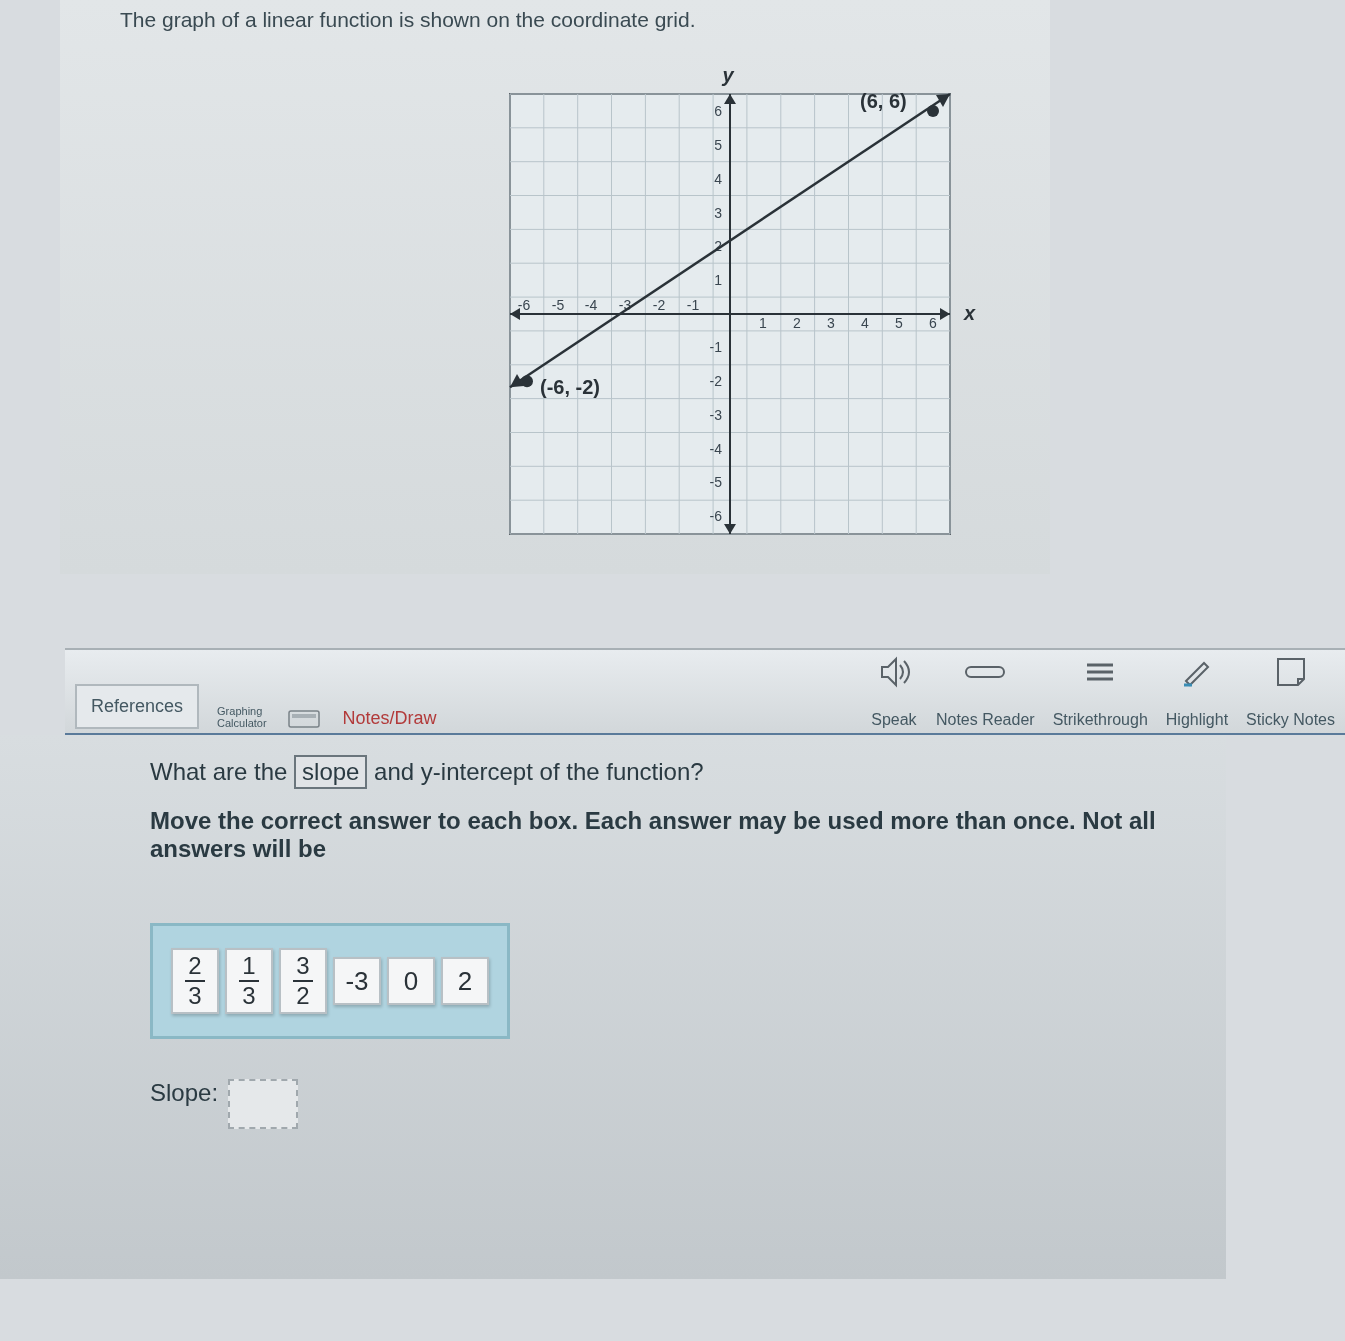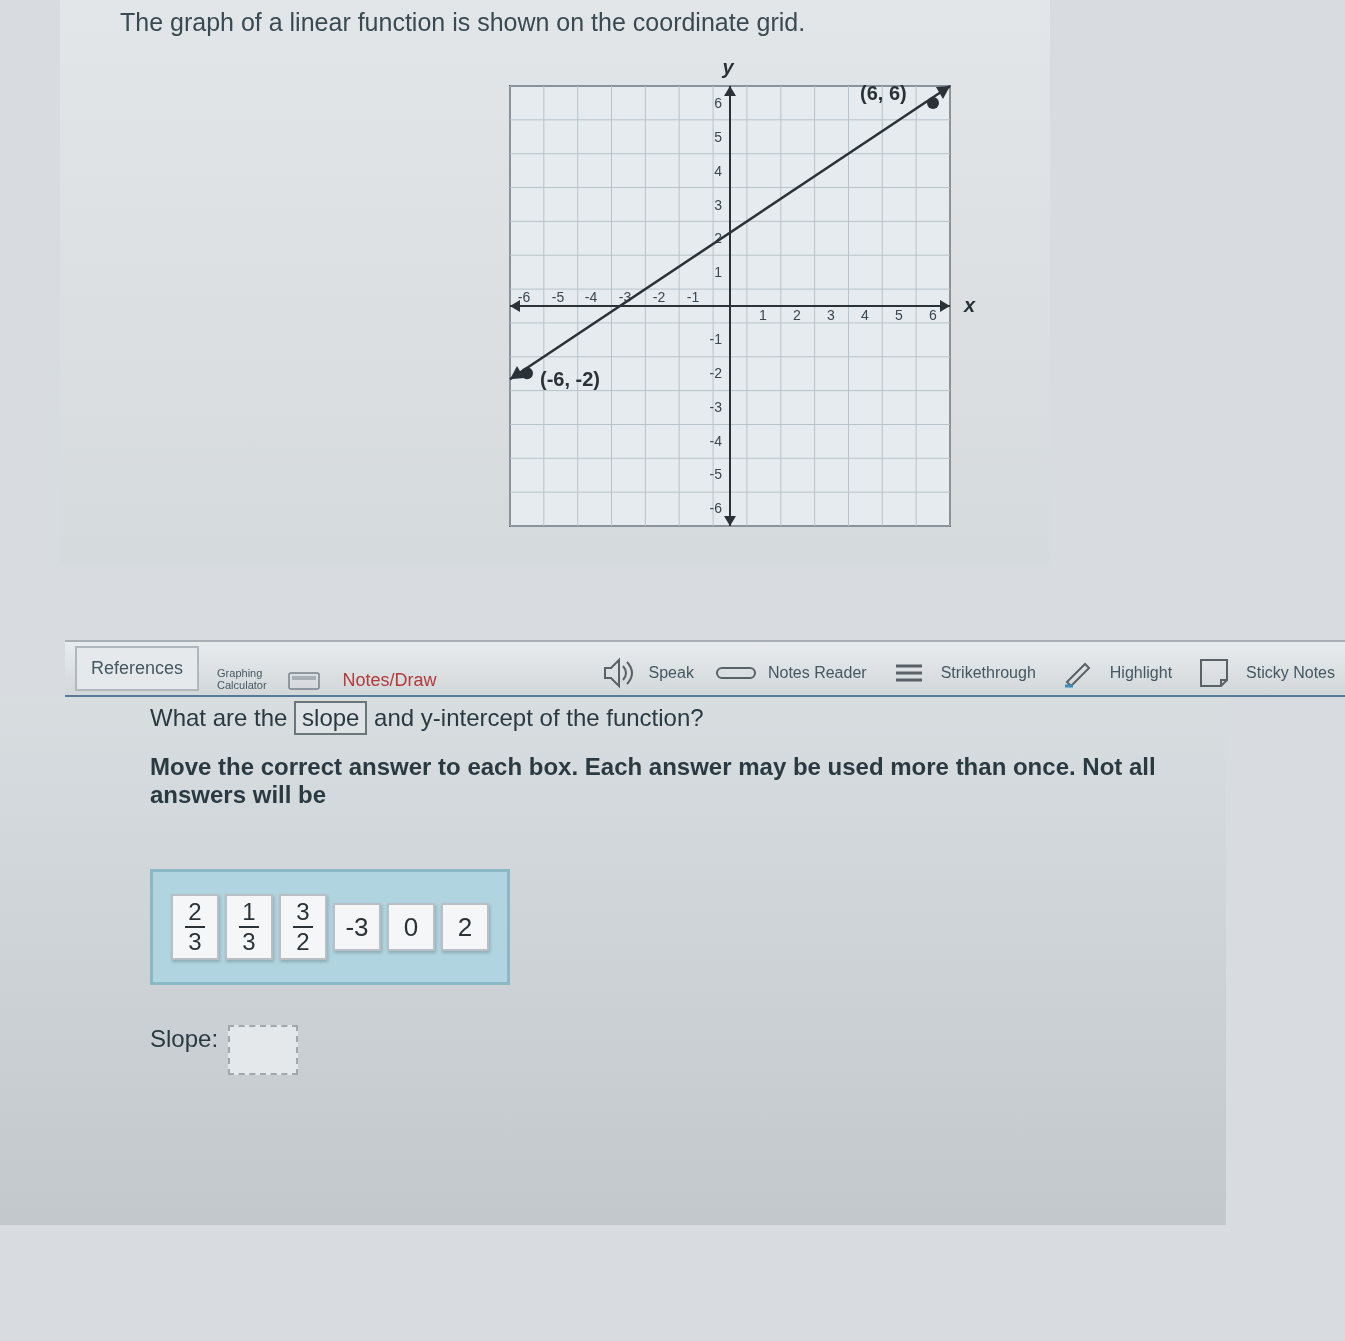--- a/index.html
+++ b/index.html
@@ -7,22 +7,22 @@
   
   .problem-area {
     background: linear-gradient(180deg, #e2e6e8 0%, #d5dadc 100%);
     padding: 8px 60px 30px 60px;
     margin: 0 0 0 60px;
     width: 990px;
     position: relative;
   }
   .problem-text {
     color: #3a4a52;
-    font-size: 25px;
-    margin-bottom: 19px;
+    font-size: 21px;
+    margin-bottom: 32px;
   }
   .graph-container {
     margin-left: 360px;
     position: relative;
     width: 500px;
     height: 480px;
   }
   .graph-svg { width: 100%; height: 100%; }
   
   .toolbar {
@@ -49,36 +49,36 @@
     font-size: 11px;
   }
   .tool-draw { color: #b23a3a; font-size: 18px; }
   .tool-icon-small {
     width: 40px; height: 20px;
     display: inline-block;
   }
   .spacer { flex: 1; }
   .tool-right {
     display: flex;
-    flex-direction: row;
+    flex-direction: column;
     align-items: center;
     font-size: 16px;
     color: #445862;
-    gap: 8px;
+    gap: 21px;
   }
   .tool-right .icon-box {
     width: 48px; height: 36px;
     display: flex;
     align-items: center;
     justify-content: center;
   }
   
   .question-area {
     background: linear-gradient(180deg, #d8dde0 0%, #c2c8cc 100%);
-    padding: 4px 40px 120px 150px;
+    padding: 20px 40px 120px 150px;
     font-size: 24px;
     color: #2a3a42;
     width: 1226px;
   }
   .q-line1 { margin-bottom: 18px; }
   .slope-box {
     border: 2px solid #6a757c;
     padding: 1px 6px;
     display: inline-block;
     background: #e0e3e6;

